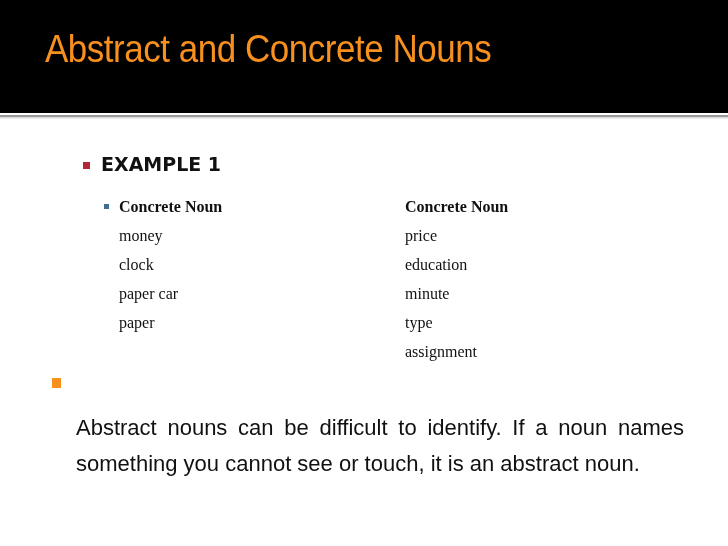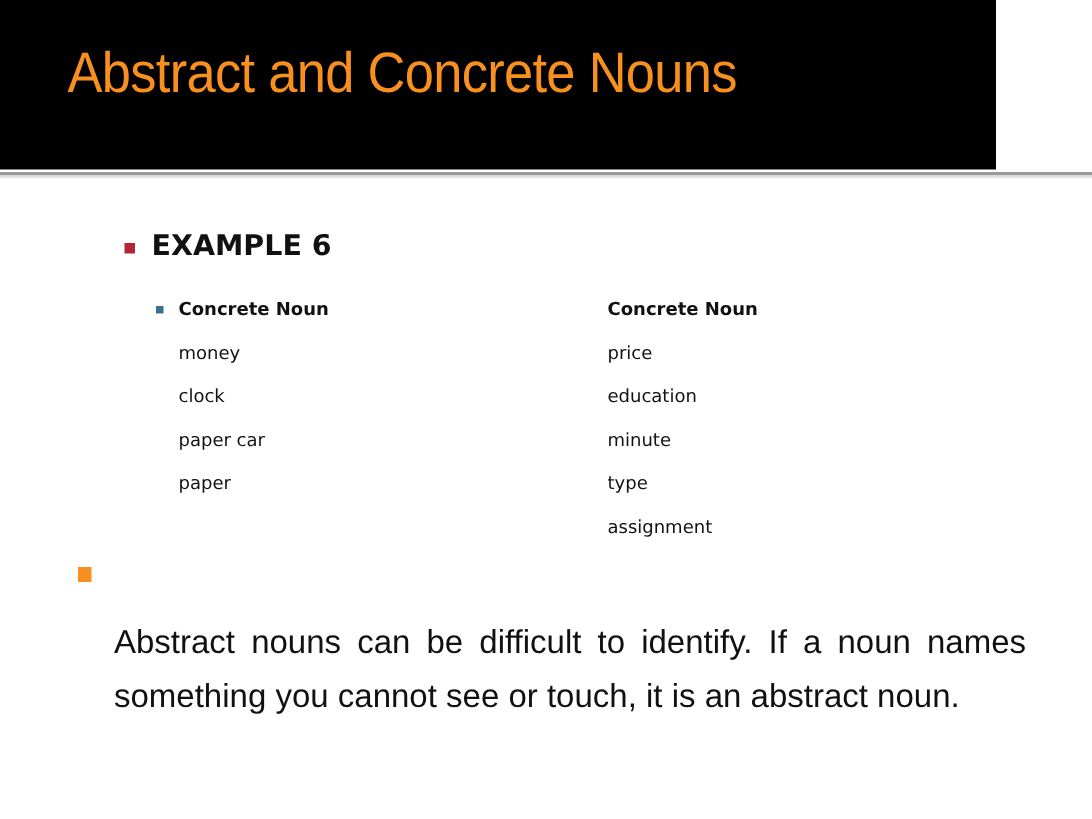--- a/index.html
+++ b/index.html
@@ -3,21 +3,21 @@
 <meta charset="utf-8">
 <style>
   html, body { margin: 0; padding: 0; }
   body {
     width: 728px; height: 546px; overflow: hidden;
     background: #ffffff;
     font-family: "DejaVu Sans", "Liberation Sans", sans-serif;
     position: relative;
   }
   .header {
-    position: absolute; left: 0; top: 0; width: 664px; height: 113px;
+    position: absolute; left: 0; top: 0; width: 728px; height: 113px;
     background: #000000;
     text-align: right;
   }
   .title {
     position: absolute; left: 45px; top: 28px;
     font-family: "Liberation Sans", "DejaVu Sans", sans-serif;
     font-size: 38px; letter-spacing: -0.5px;
     color: #f7901e; white-space: nowrap;
     transform: scaleX(0.92); transform-origin: left center;
   }
@@ -29,21 +29,21 @@
   .lvl1-bullet { width: 7px; height: 7px; background: #b3263a; }
   .lvl2-bullet { width: 5px; height: 5px; background: #3f6f8f; }
   .main-bullet { width: 9px; height: 10px; background: #f7901e; }
 
   .example-label {
     position: absolute; left: 101px; top: 153px;
     font-size: 19px; font-weight: bold; color: #111; white-space: nowrap;
   }
   .col {
     position: absolute; top: 192px;
-    font-size: 12px; color: #111; line-height: 29px;
+    font-size: 16px; color: #111; line-height: 29px; font-family: Liberation Serif, serif;
   }
   .col .hdr { font-weight: bold; }
   .col div { white-space: nowrap; }
   .col-concrete { left: 119px; }
   .col-abstract { left: 405px; }
 
   .main-para {
     position: absolute; left: 76px; top: 366px; width: 608px;
     font-size: 22px; line-height: 36px; color: #111;
     text-align: justify;
@@ -53,21 +53,21 @@
 </style>
 </head>
 <body>
 
 <div class="header">
   <div class="title">Abstract and Concrete Nouns</div>
 </div>
 <div class="divider"></div>
 
 <span class="bullet-sq lvl1-bullet" style="left:83px; top:162px;"></span>
-<div class="example-label">EXAMPLE 6</div>
+<div class="example-label">EXAMPLE 1</div>
 
 <span class="bullet-sq lvl2-bullet" style="left:104px; top:204px;"></span>
 <div class="col col-concrete">
   <div class="hdr">Concrete Noun</div>
   <div>money</div>
   <div>clock</div>
   <div>paper car</div>
   <div>paper</div>
 </div>
 

